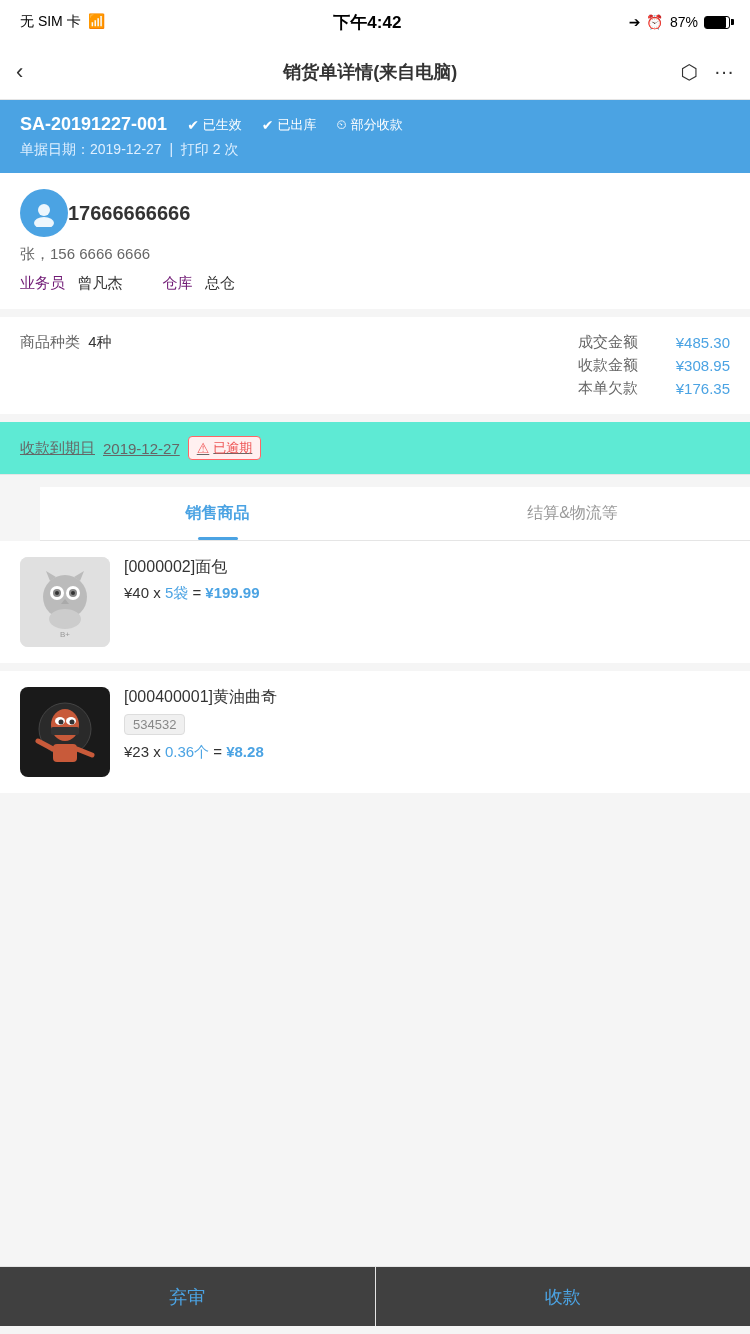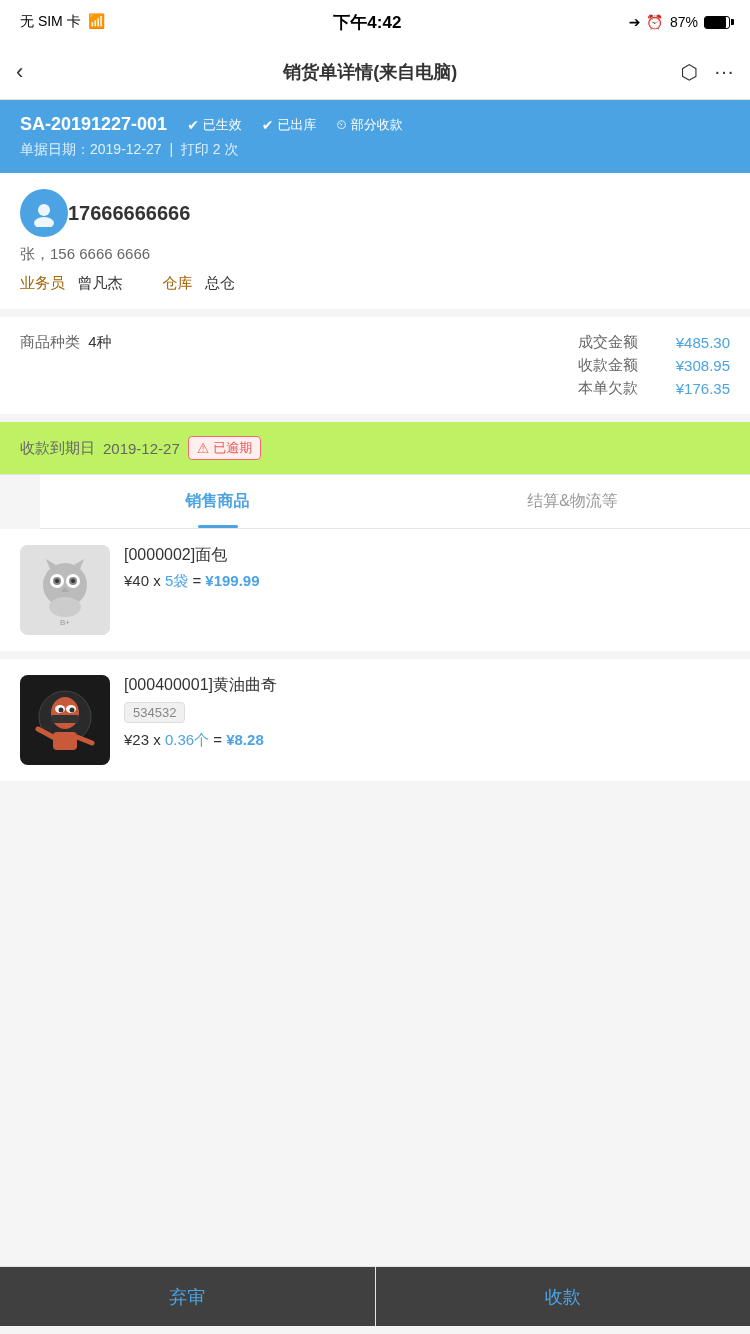--- a/index.html
+++ b/index.html
@@ -96,50 +96,51 @@
       width: 48px; height: 48px; border-radius: 50%;
       background: #4BA3E3; display: flex; align-items: center; justify-content: center;
       color: #fff; font-size: 24px;
     }
     .customer-name { font-size: 20px; font-weight: 600; color: #333; }
     .customer-sub { font-size: 15px; color: #666; margin-bottom: 10px; }
     .customer-info-row {
       display: flex; align-items: center; gap: 40px;
       font-size: 15px; color: #666;
     }
-    .info-label { color: #a16207; }
+    .info-label { color: #701a75; }
     .info-value { color: #333; font-weight: 500; }
 
     
     .summary-section {
       background: #fff;
       padding: 16px 20px;
       margin-bottom: 8px;
       display: flex;
       justify-content: space-between;
       align-items: flex-start;
     }
     .summary-left { font-size: 15px; color: #666; }
     .summary-left-value { font-size: 15px; color: #333; font-weight: 500; margin-left: 4px; }
     .summary-right { display: flex; flex-direction: column; gap: 4px; align-items: flex-end; }
     .summary-row { display: flex; justify-content: flex-end; align-items: center; gap: 12px; font-size: 15px; }
     .summary-row-label { color: #666; }
     .summary-row-value { color: #4BA3E3; font-weight: 500; min-width: 80px; text-align: right; }
 
     
     .due-section {
-      background: #bef264;
+      background: #5eead4;
       padding: 14px 20px;
-      margin-bottom: 0;
+      margin-bottom: 12px;
       display: flex;
       align-items: center;
       gap: 8px;
       font-size: 15px;
       color: #666;
       border-bottom: 1px solid #e5e5e5;
+      text-decoration: underline;
     }
     .overdue-badge {
       display: inline-flex; align-items: center; gap: 4px;
       background: #fff0f0; border: 1px solid #f66; border-radius: 4px;
       padding: 2px 8px; font-size: 13px; color: #e55;
     }
     .overdue-dot { color: #e55; font-size: 14px; }
 
     
     .tabs-section {

